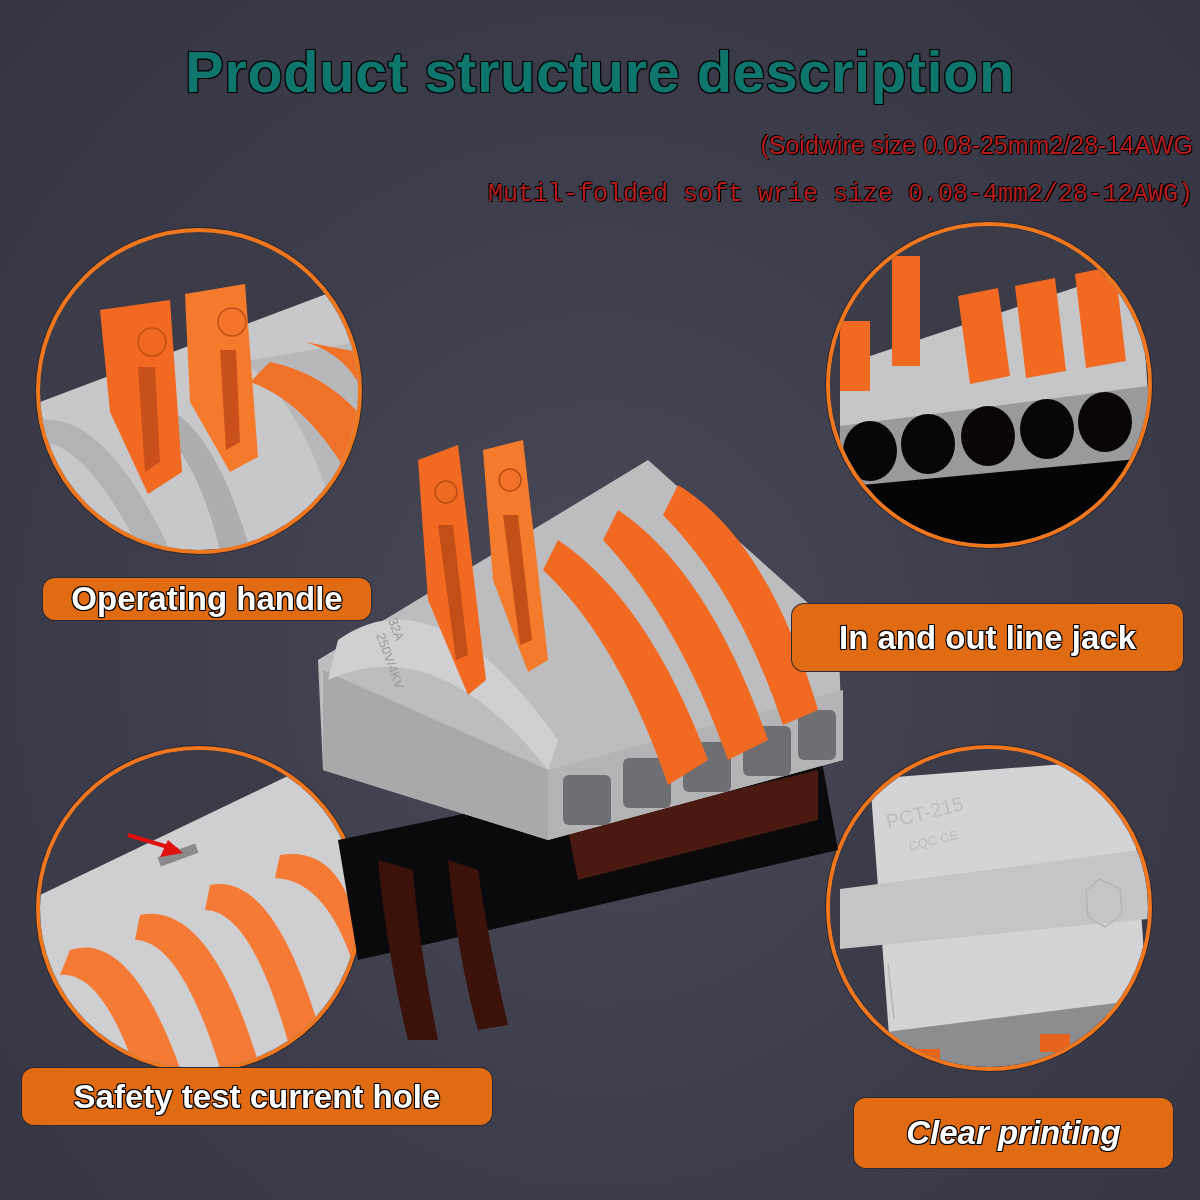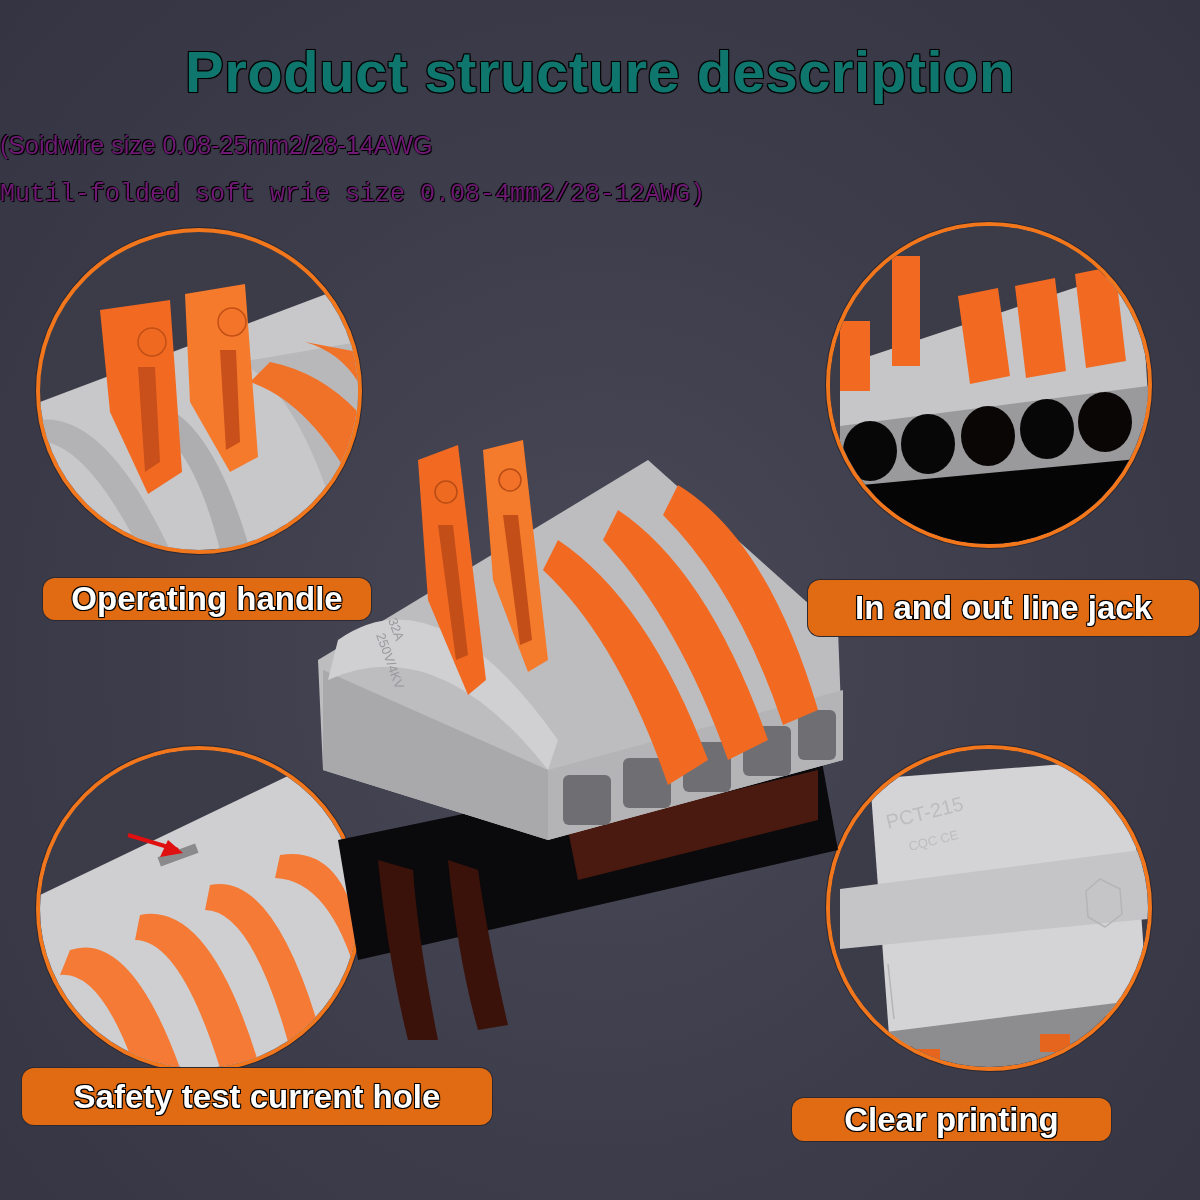--- a/index.html
+++ b/index.html
@@ -7,21 +7,21 @@
     width: 1200px; height: 1200px; overflow: hidden; position: relative;
     background: radial-gradient(ellipse at 50% 55%, #4a4957 0%, #3d3c4a 55%, #353442 100%);
     font-family: "Liberation Sans", sans-serif;
   }
   .title {
     position: absolute; left: 0; right: 0; top: 38px; text-align: center;
     color: #0f766e; font-weight: bold; font-size: 58px; letter-spacing: 0.5px;
     text-shadow: 0 0 2px #000, 1px 1px 0 #000, -1px -1px 0 #000, 1px -1px 0 #000, -1px 1px 0 #000;
   }
   .sub {
-    position: absolute; left: 0; right: 0; text-align: left; color: #701a75;
+    position: absolute; left: 0; right: 7px; text-align: right; color: #b91c1c;
     font-size: 25px;
     text-shadow: 0 0 2px #000, 1px 1px 0 #000, -1px -1px 0 #000;
   }
   .sub1 { top: 131px; }
   .sub2 { top: 180px; font-family: Liberation Mono, monospace; }
 
   .circle {
     position: absolute; width: 318px; height: 318px; border-radius: 50%;
     border: 4px solid #f2771c; overflow: hidden; background: #3c3b48;
     box-shadow: 0 0 0 1px #2a2933;
@@ -32,23 +32,23 @@
   .c-br { left: 826px; top: 745px; }
 
   .label {
     position: absolute; background: #e06b12; color: #fff; font-weight: bold;
     border-radius: 12px; display: flex; align-items: center; justify-content: center;
     box-shadow: 0 0 0 1px #2b2a33;
     text-shadow: 0 0 2px #000, 1px 1px 0 #000, -1px -1px 0 #000, 1px -1px 0 #000, -1px 1px 0 #000;
     font-size: 33px;
   }
   .l-op  { left: 43px;  top: 578px;  width: 328px; height: 42px; }
-  .l-jk  { left: 792px; top: 580px;  width: 391px; height: 56px; margin-left: 16px; }
+  .l-jk  { left: 792px; top: 604px;  width: 391px; height: 67px; }
   .l-sf  { left: 22px;  top: 1068px; width: 470px; height: 57px; }
-  .l-cp  { left: 792px; top: 1098px; width: 319px; height: 43px; }
+  .l-cp  { left: 854px; top: 1098px; width: 319px; height: 70px; font-style: italic; }
 
   .product { position: absolute; left: 318px; top: 440px; width: 540px; height: 640px; }
   svg { display: block; }
 </style>
 </head>
 <body>
 
 <div class="title">Product structure description</div>
 <div class="sub sub1">(Soidwire size 0.08-25mm2/28-14AWG</div>
 <div class="sub sub2">Mutil-folded soft wrie size 0.08-4mm2/28-12AWG)</div>

